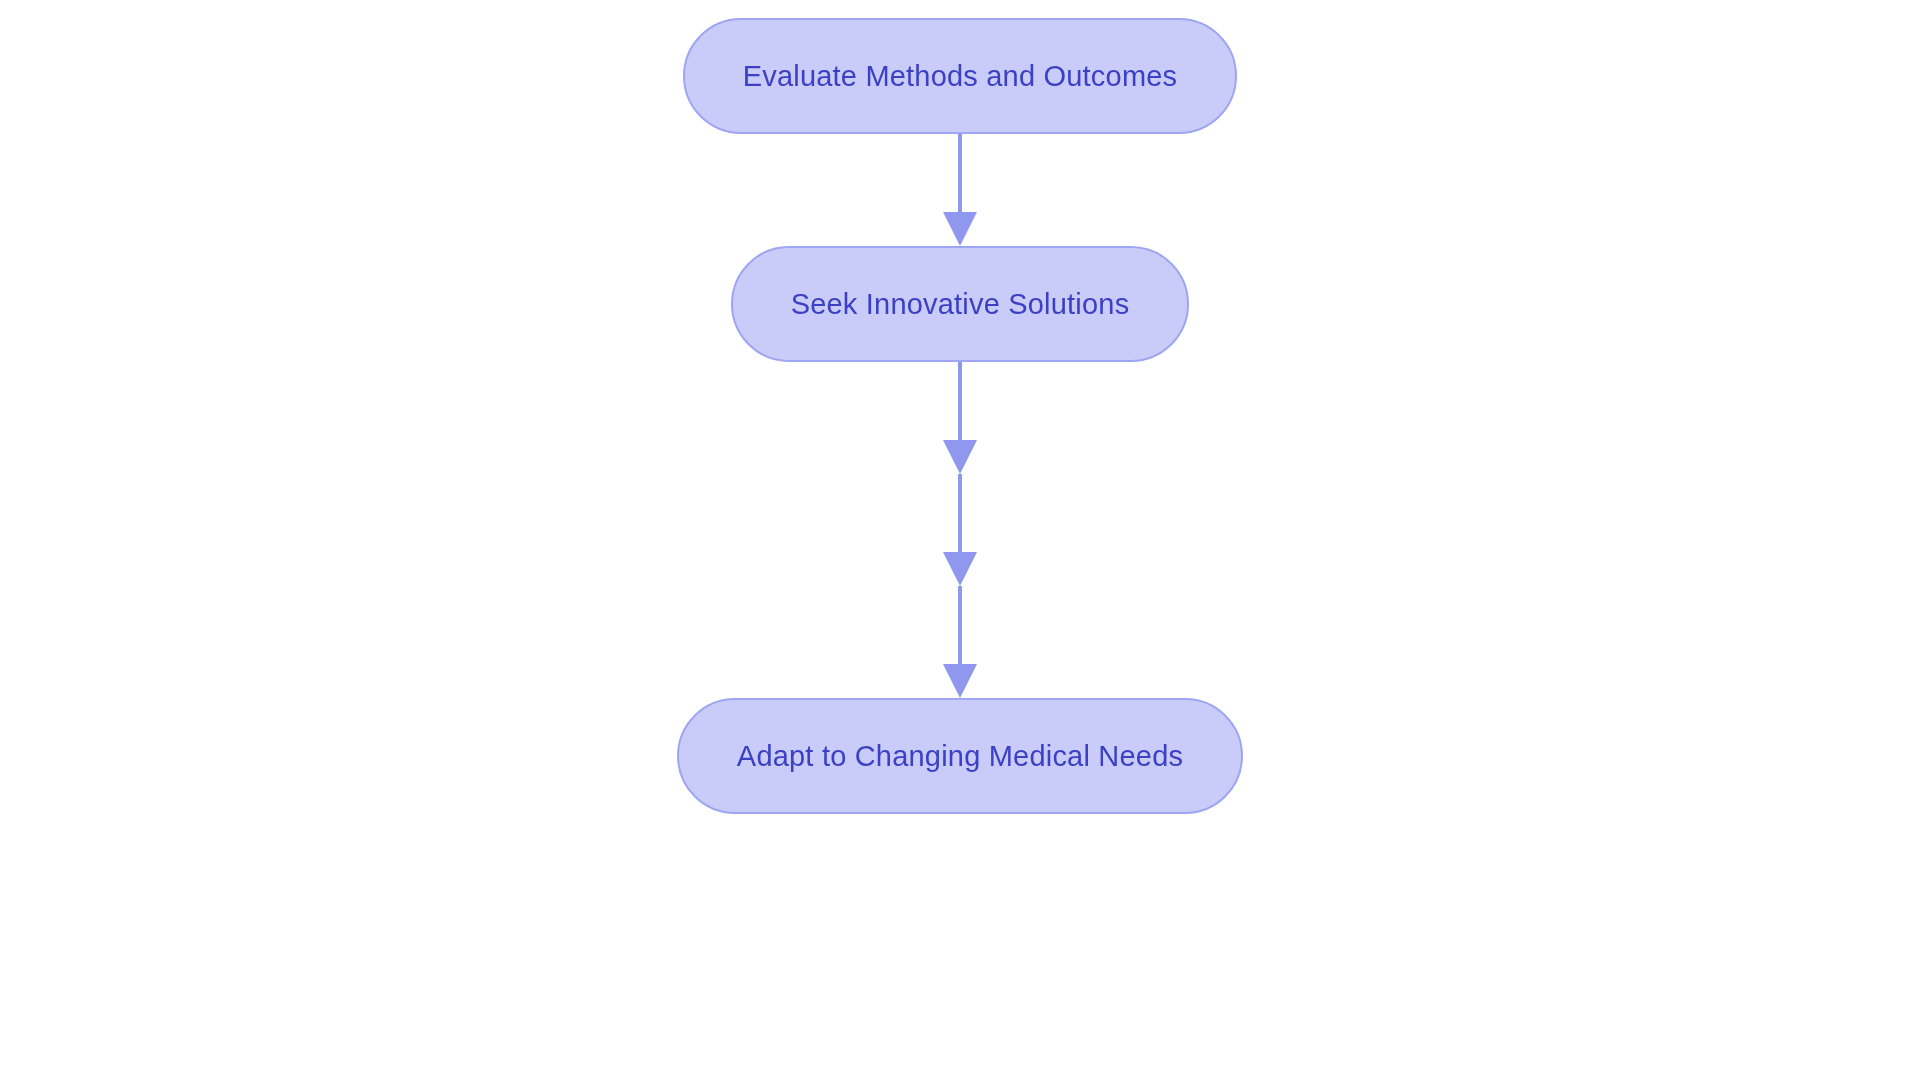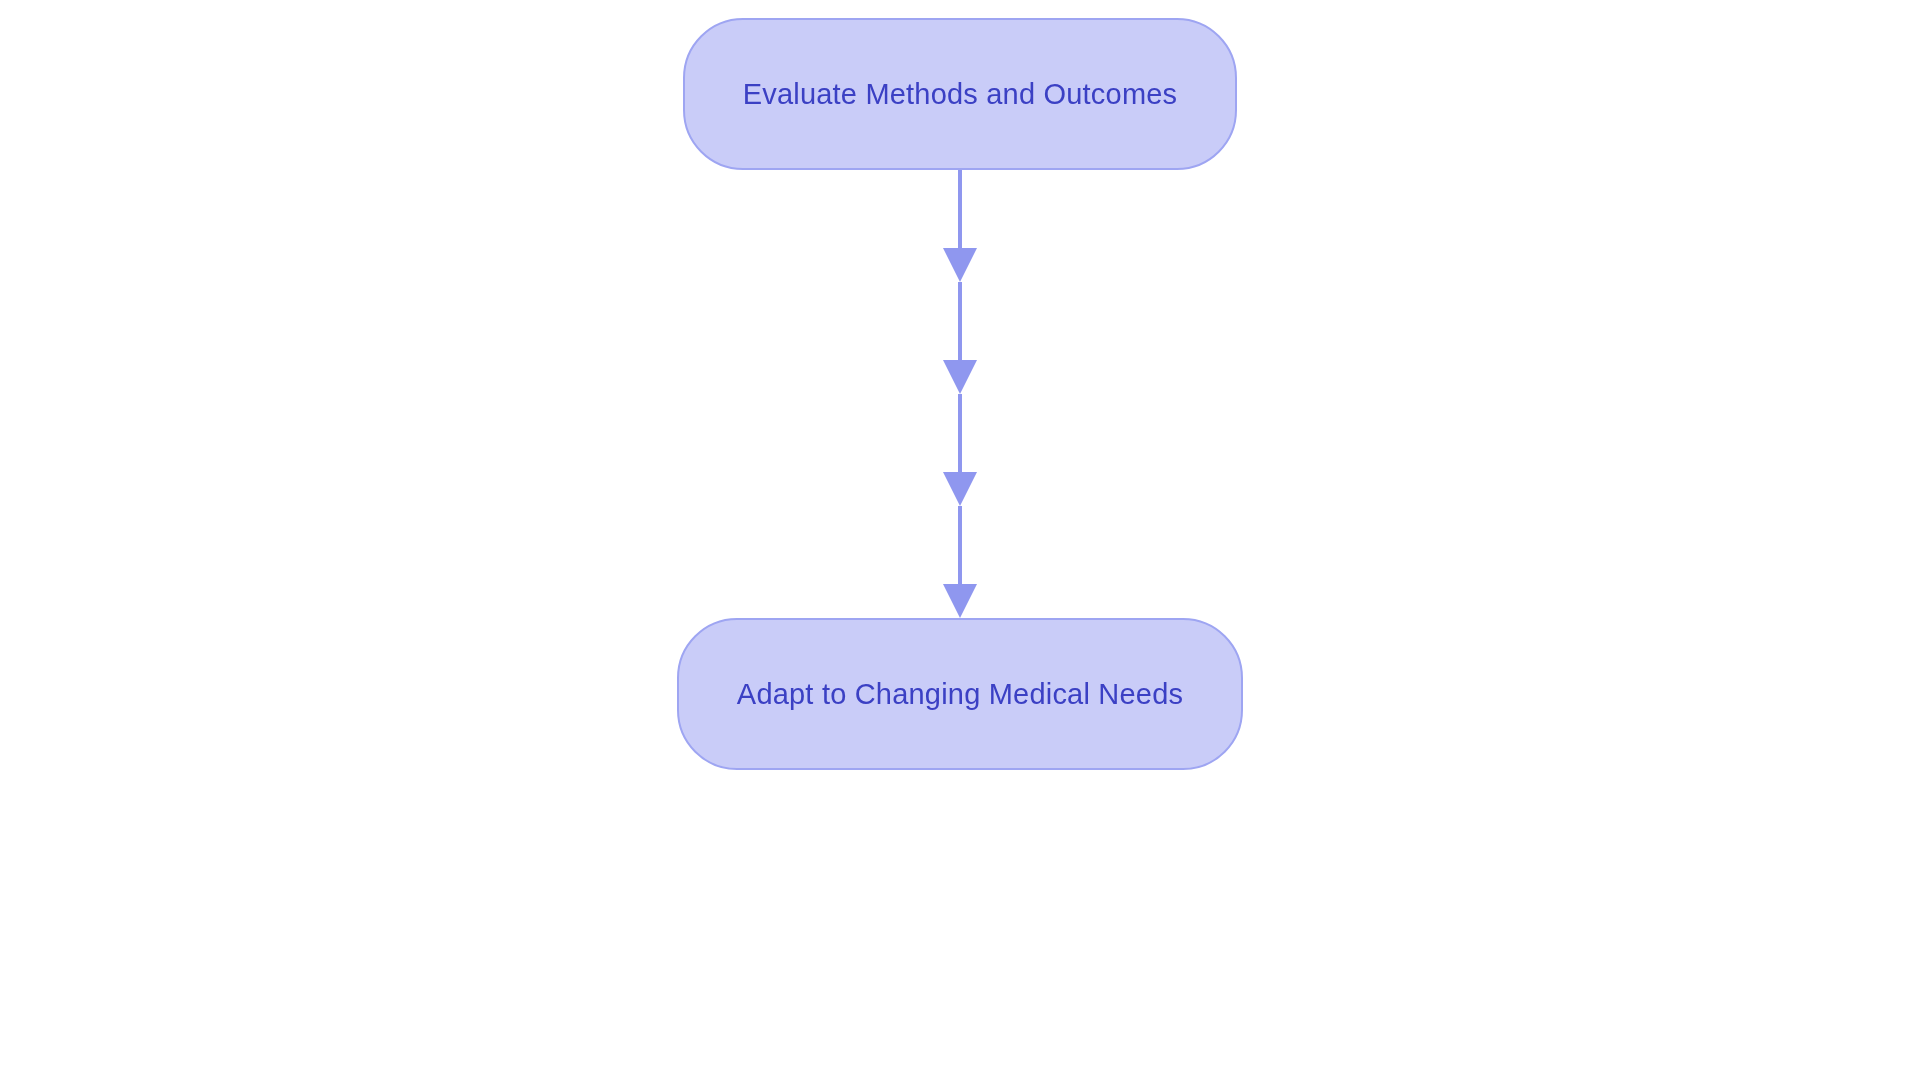--- a/index.html
+++ b/index.html
@@ -19,21 +19,21 @@
   }
   .canvas {
     width: 1920px;
     height: 1083px;
     padding-top: 18px;
     display: flex;
     flex-direction: column;
     align-items: center;
   }
   .flow-node {
-    height: 152px;
+    height: 116px;
     min-width: 380px;
     padding: 0 58px;
     border-radius: 60px;
     background: var(--node-fill);
     border: 2px solid var(--node-border);
     display: flex;
     align-items: center;
     justify-content: center;
     flex: 0 0 auto;
   }
@@ -70,20 +70,23 @@
 
   <div class="flow-node">
     <span class="flow-node-label">Evaluate Methods and Outcomes</span>
   </div>
 
   <div class="flow-arrow">
     <div class="arrow-line"></div>
     <div class="arrow-head"></div>
   </div>
 
+  <div class="flow-node">
+    <span class="flow-node-label">Seek Innovative Solutions</span>
+  </div>
 
   <div class="flow-arrow">
     <div class="arrow-line"></div>
     <div class="arrow-head"></div>
   </div>
 
 
   <div class="flow-arrow">
     <div class="arrow-line"></div>
     <div class="arrow-head"></div>

